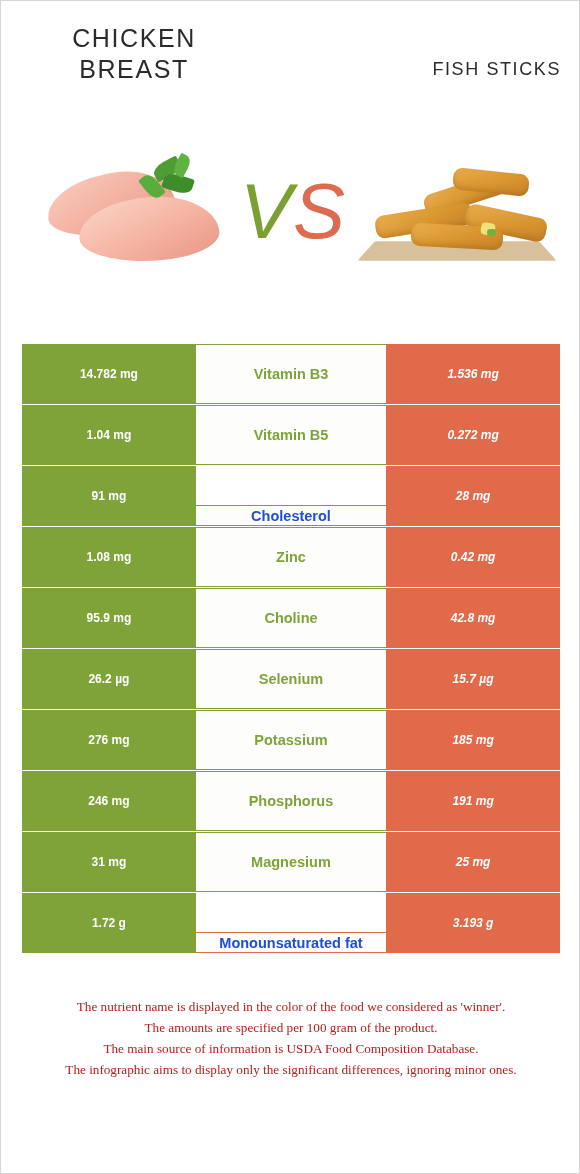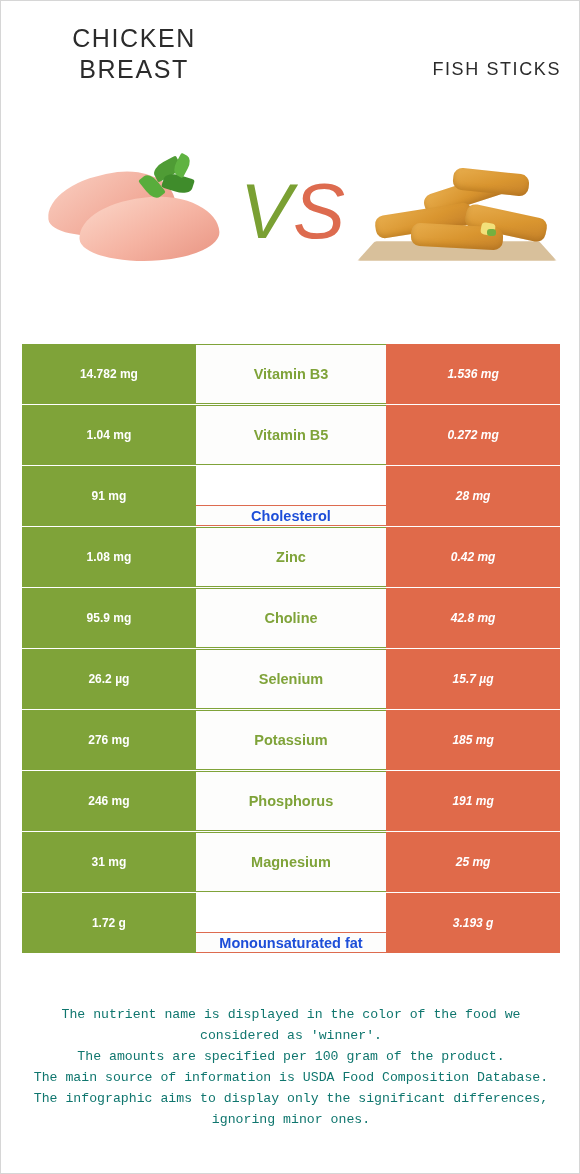--- a/index.html
+++ b/index.html
@@ -139,23 +139,22 @@
 
   
   .footer {
     position: absolute;
     left: 22px;
     top: 995px;
     width: 536px;
     text-align: center;
     font-size: 13.2px;
     line-height: 21px;
-    color: #0f766e;
-    font-family: Liberation Mono, monospace;
-    margin-top: 8px;
+    color: #b91c1c;
+    font-family: Liberation Serif, serif;
   }
   .footer p { margin: 0; }
 
   
   .art { position: relative; width: 100%; height: 100%; }
 
   
   .fillet {
     position: absolute;
     background: linear-gradient(150deg, #f7c3b4 0%, #f3ab9c 45%, #eb9382 100%);

